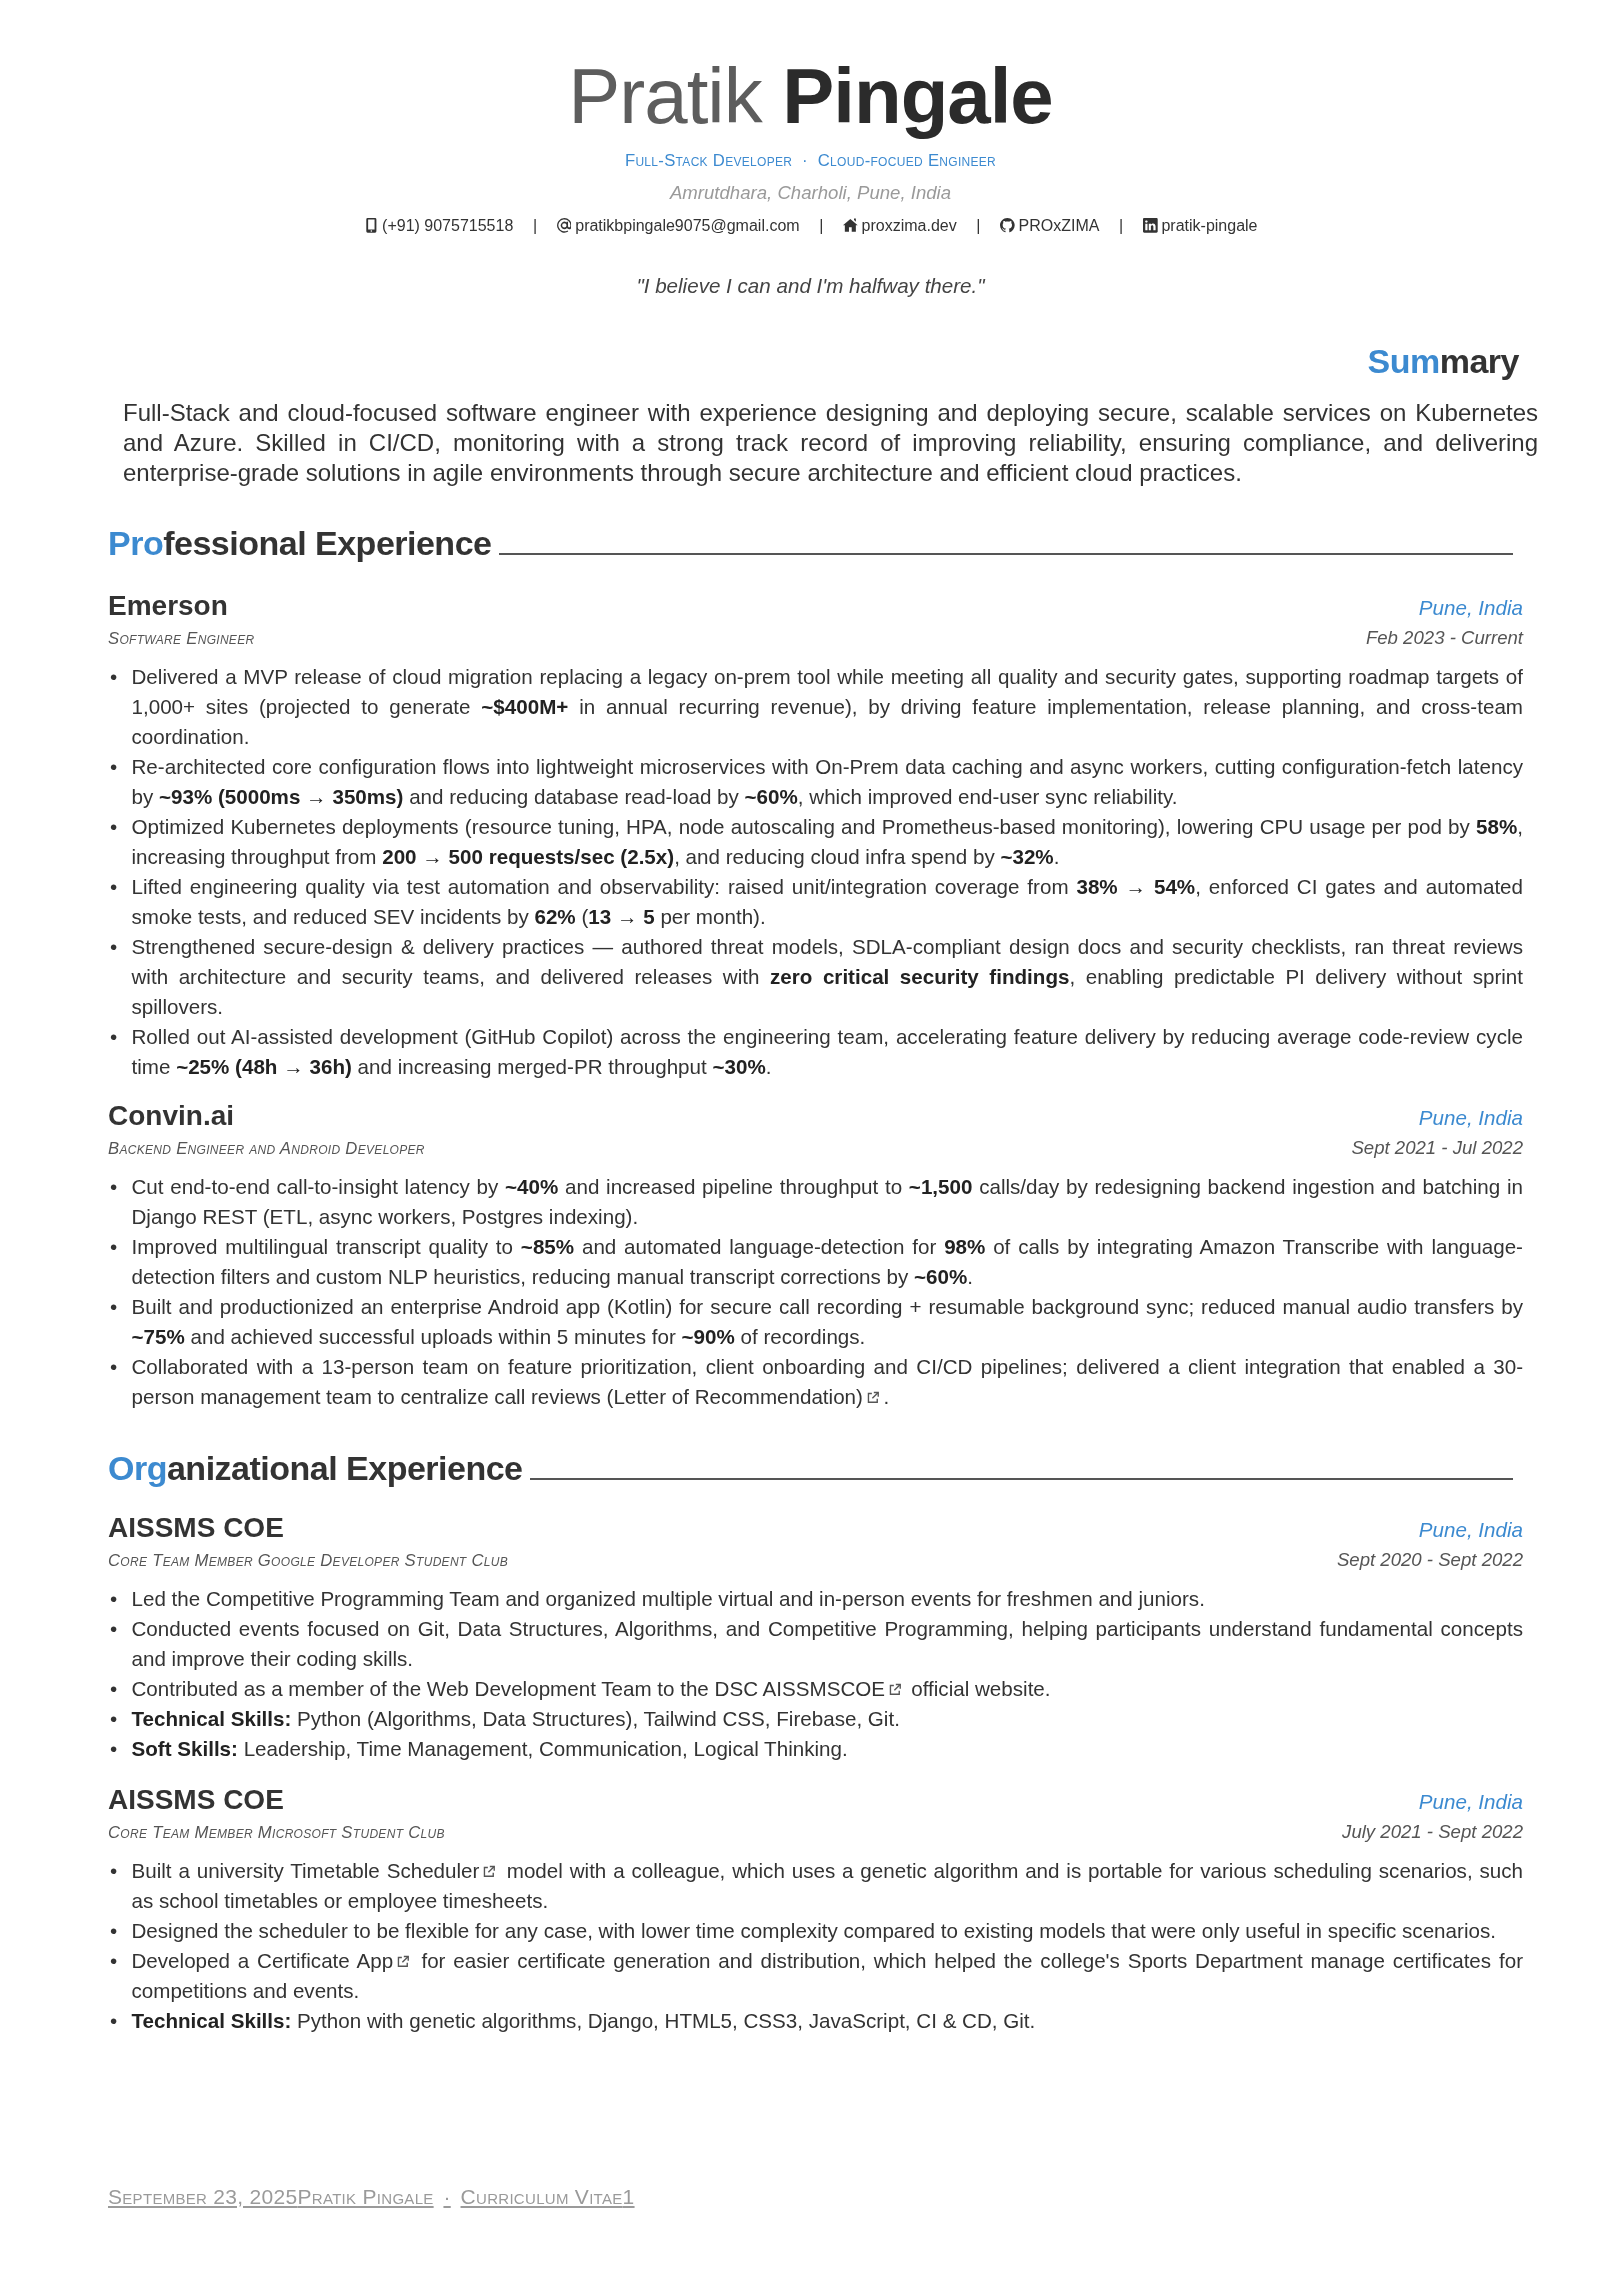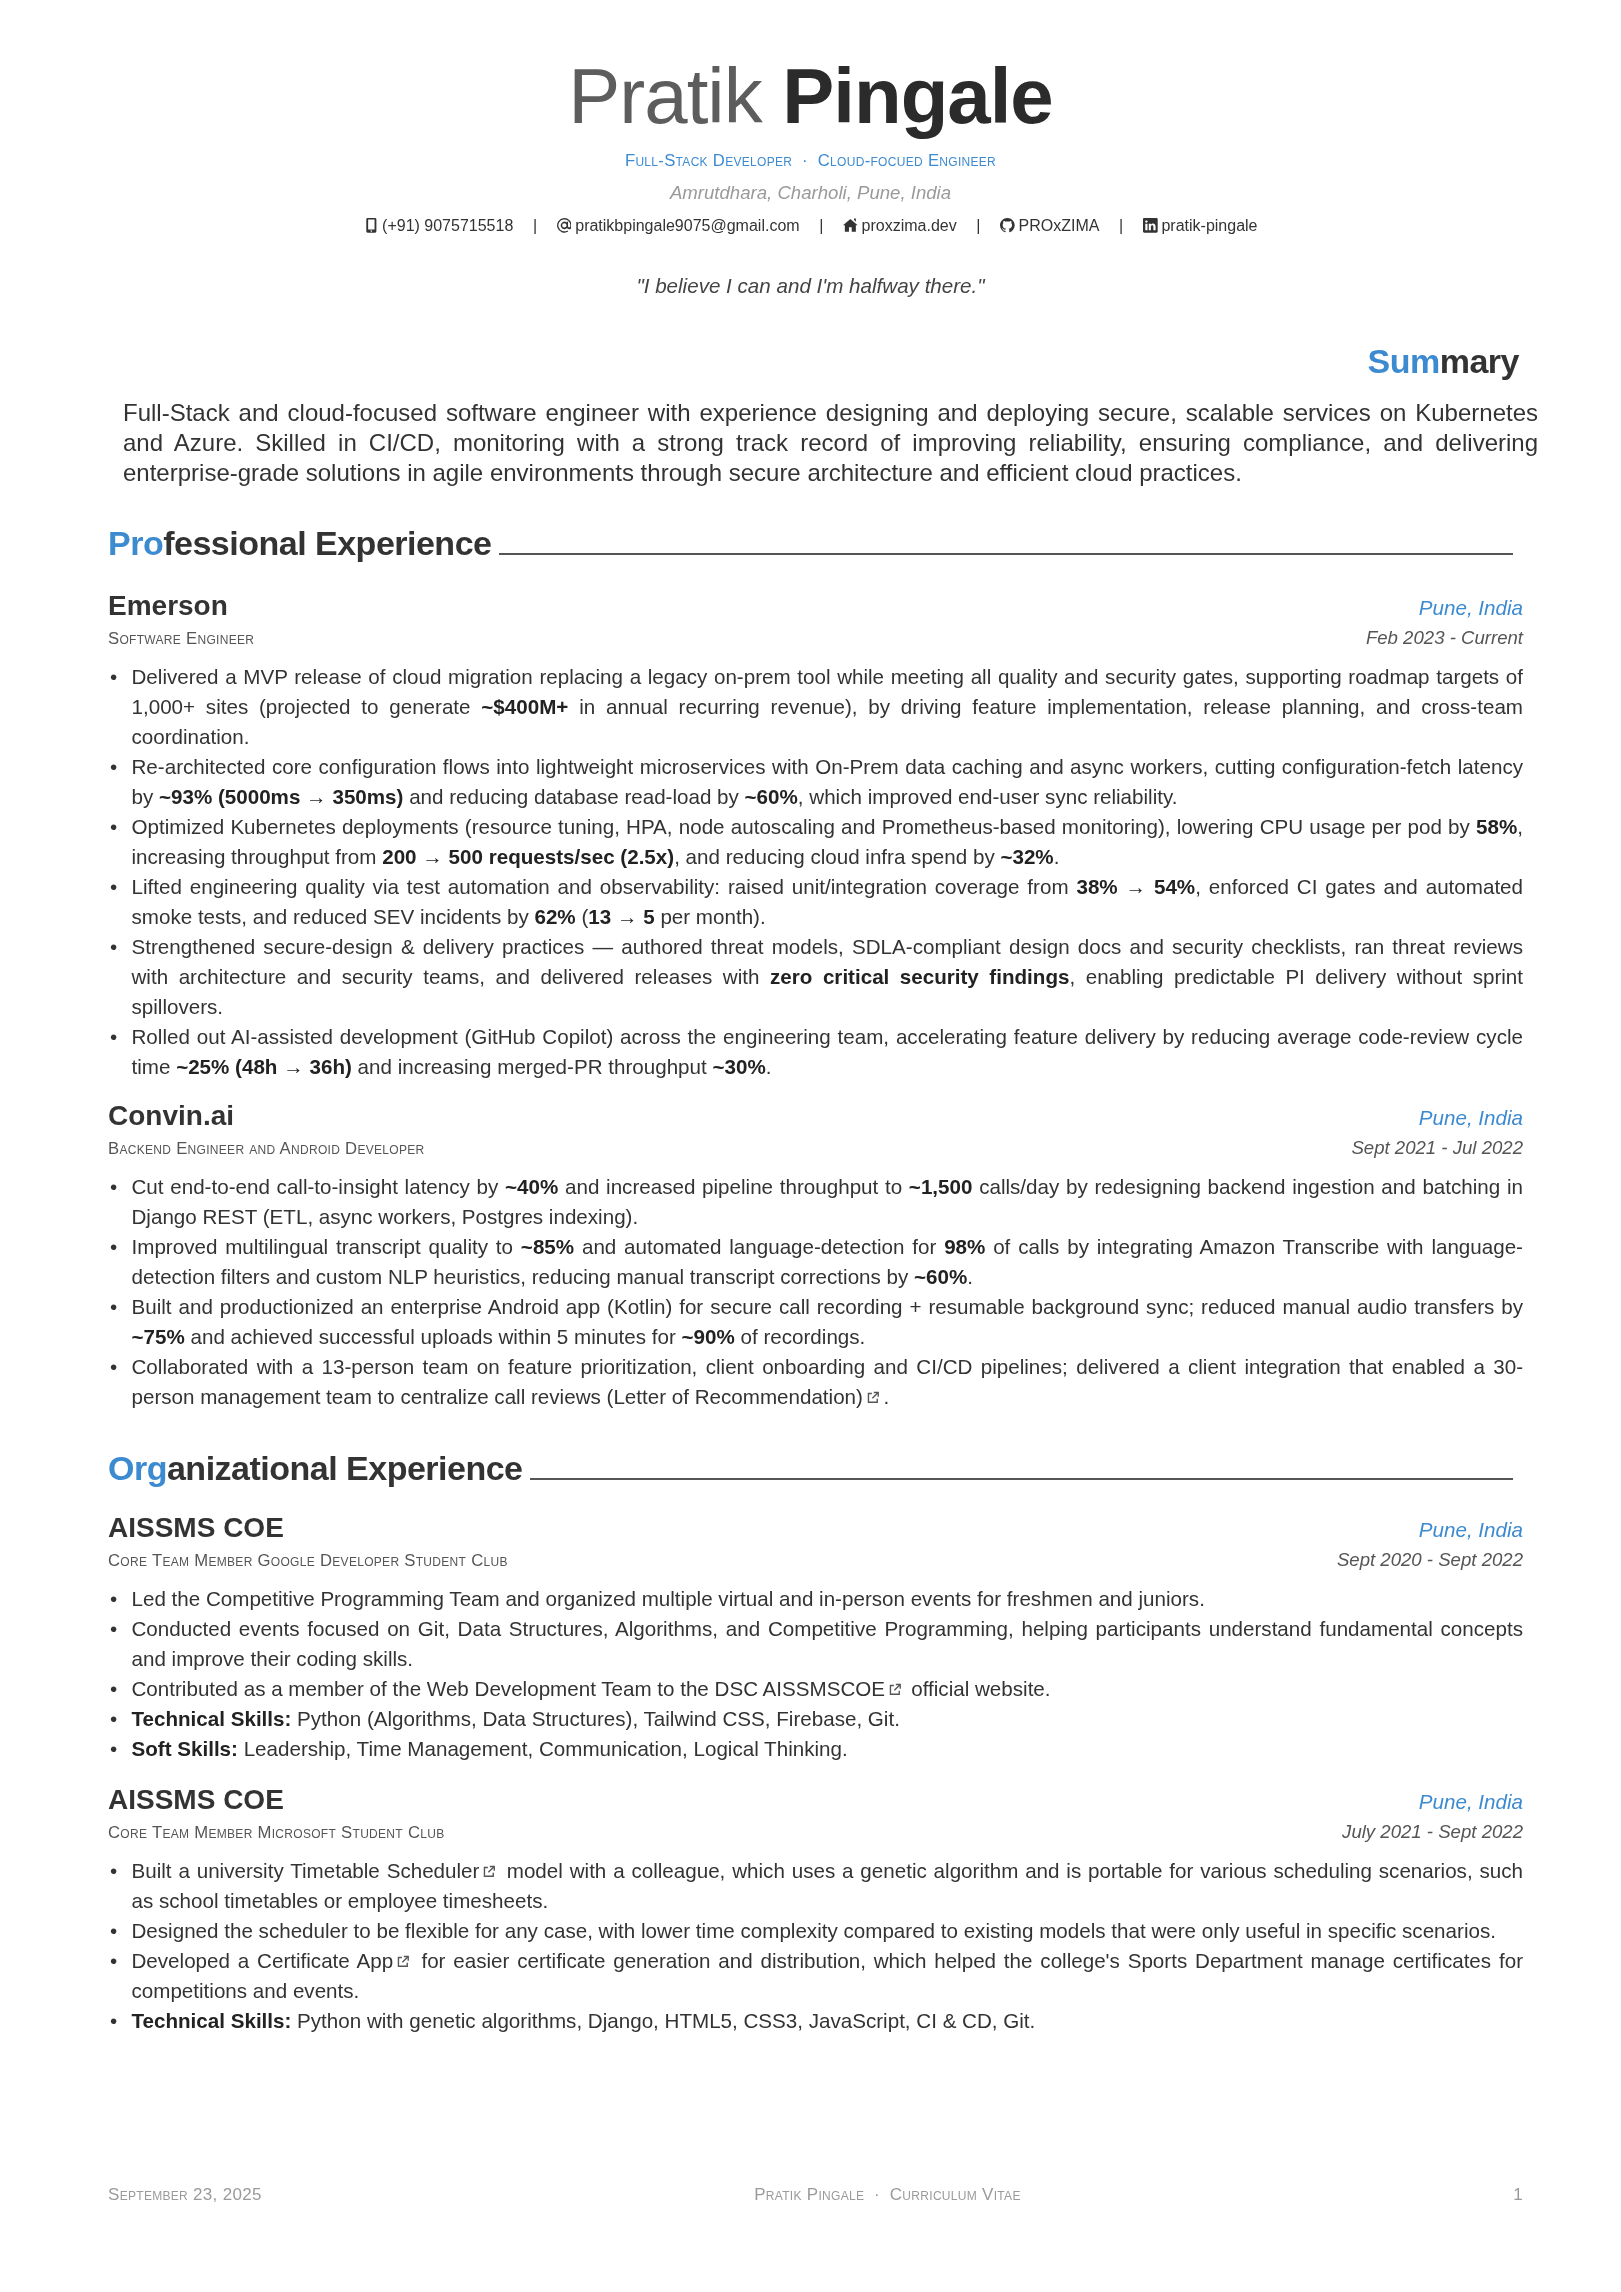--- a/index.html
+++ b/index.html
@@ -28,30 +28,30 @@
   .section-title h2 .accent { color: #3c8ad0; }
   .section-title .rule { flex: 1; height: 0; border-bottom: 2px solid #555; margin: 0 5.9px 8.8px 7.8px; }
 
   .body-text { position: absolute; left: 123px; width: 1415px; font-size: 24px; line-height: 30px; text-align: justify; color: #333; }
 
   .entry { position: absolute; left: 108px; width: 1415px; }
   .entry-head { display: flex; justify-content: space-between; align-items: baseline; height: 37px; }
   .org { font-size: 28px; font-weight: 700; color: #333; }
   .loc { font-size: 20.6px; font-style: italic; color: #3c8ad0; }
   .entry-sub { display: flex; justify-content: space-between; align-items: baseline; height: 35px; }
-  .role { font-size: 16.7px; font-variant: small-caps; color: #555; letter-spacing: 0.3px; }
+  .role { font-size: 16.7px; font-variant: small-caps; color: #555; letter-spacing: 0.3px; font-style: italic; }
   .dates { font-size: 18.6px; font-style: italic; color: #555; }
   ul.bullets { list-style: none; }
   ul.bullets li { position: relative; padding-left: 23.5px; font-size: 20.6px; line-height: 30px; text-align: justify; color: #333; }
   ul.bullets li::before { content: "•"; position: absolute; left: 2px; top: 0; font-size: 20.6px; }
   ul.bullets li b { font-weight: 700; color: #222; }
   .ext-icon { display: inline-block; width: 13.7px; height: 13.7px; vertical-align: -1px; margin: 0 3.9px 0 2.9px; }
   .ext-icon svg { width: 13.7px; height: 13.7px; stroke: #555; fill: none; stroke-width: 1.4; }
 
-  .footer { position: absolute; top: 2185px; left: 108px; width: 1415px; display: flex; justify-content: space-between; font-size: 17px; color: #9a9a9a; font-variant: small-caps; letter-spacing: 0.3px; }
+  .footer { position: absolute; top: 2185px; left: 108px; width: 1415px; display: flex; font-size: 21px; color: #9a9a9a; font-variant: small-caps; letter-spacing: 0.3px; text-decoration: underline; }
   .footer .mid .sep { margin: 0 9.8px; }
 </style>
 </head>
 <body>
 
 <div class="page">
 
   <div class="header">
     <div class="name">
       <span class="first">Pratik</span>

